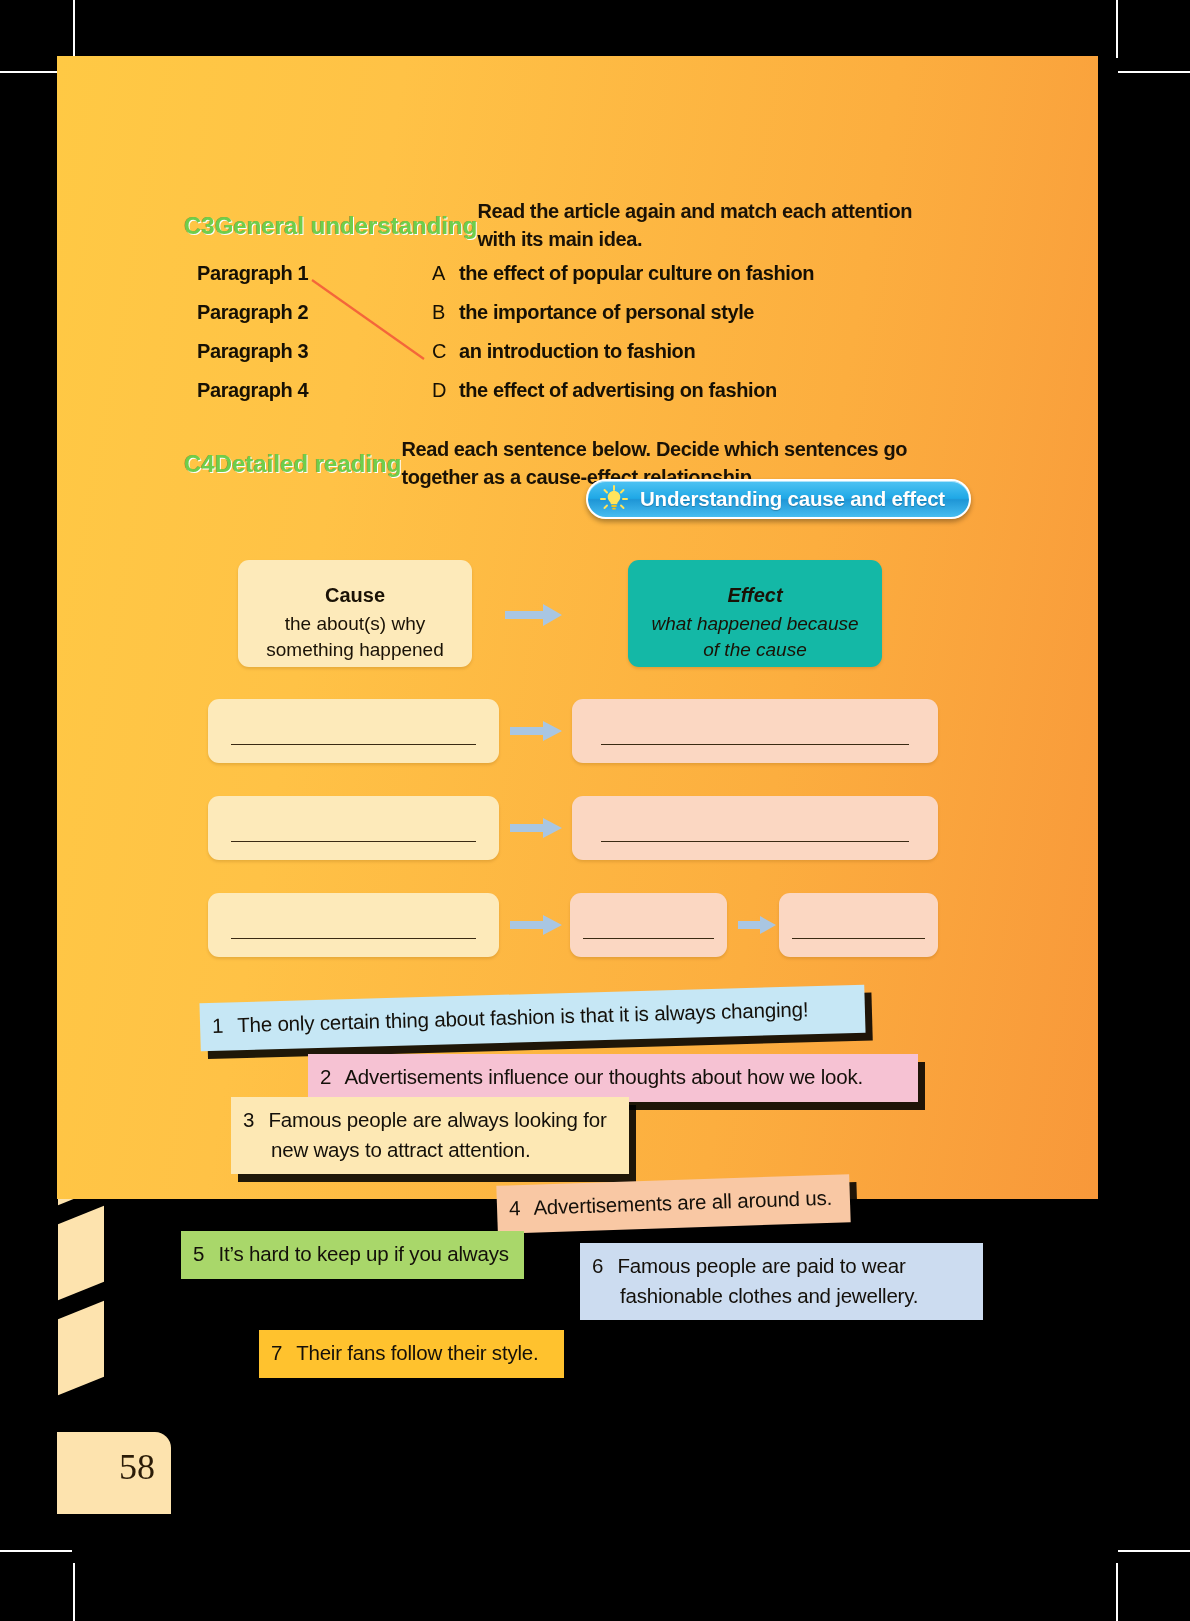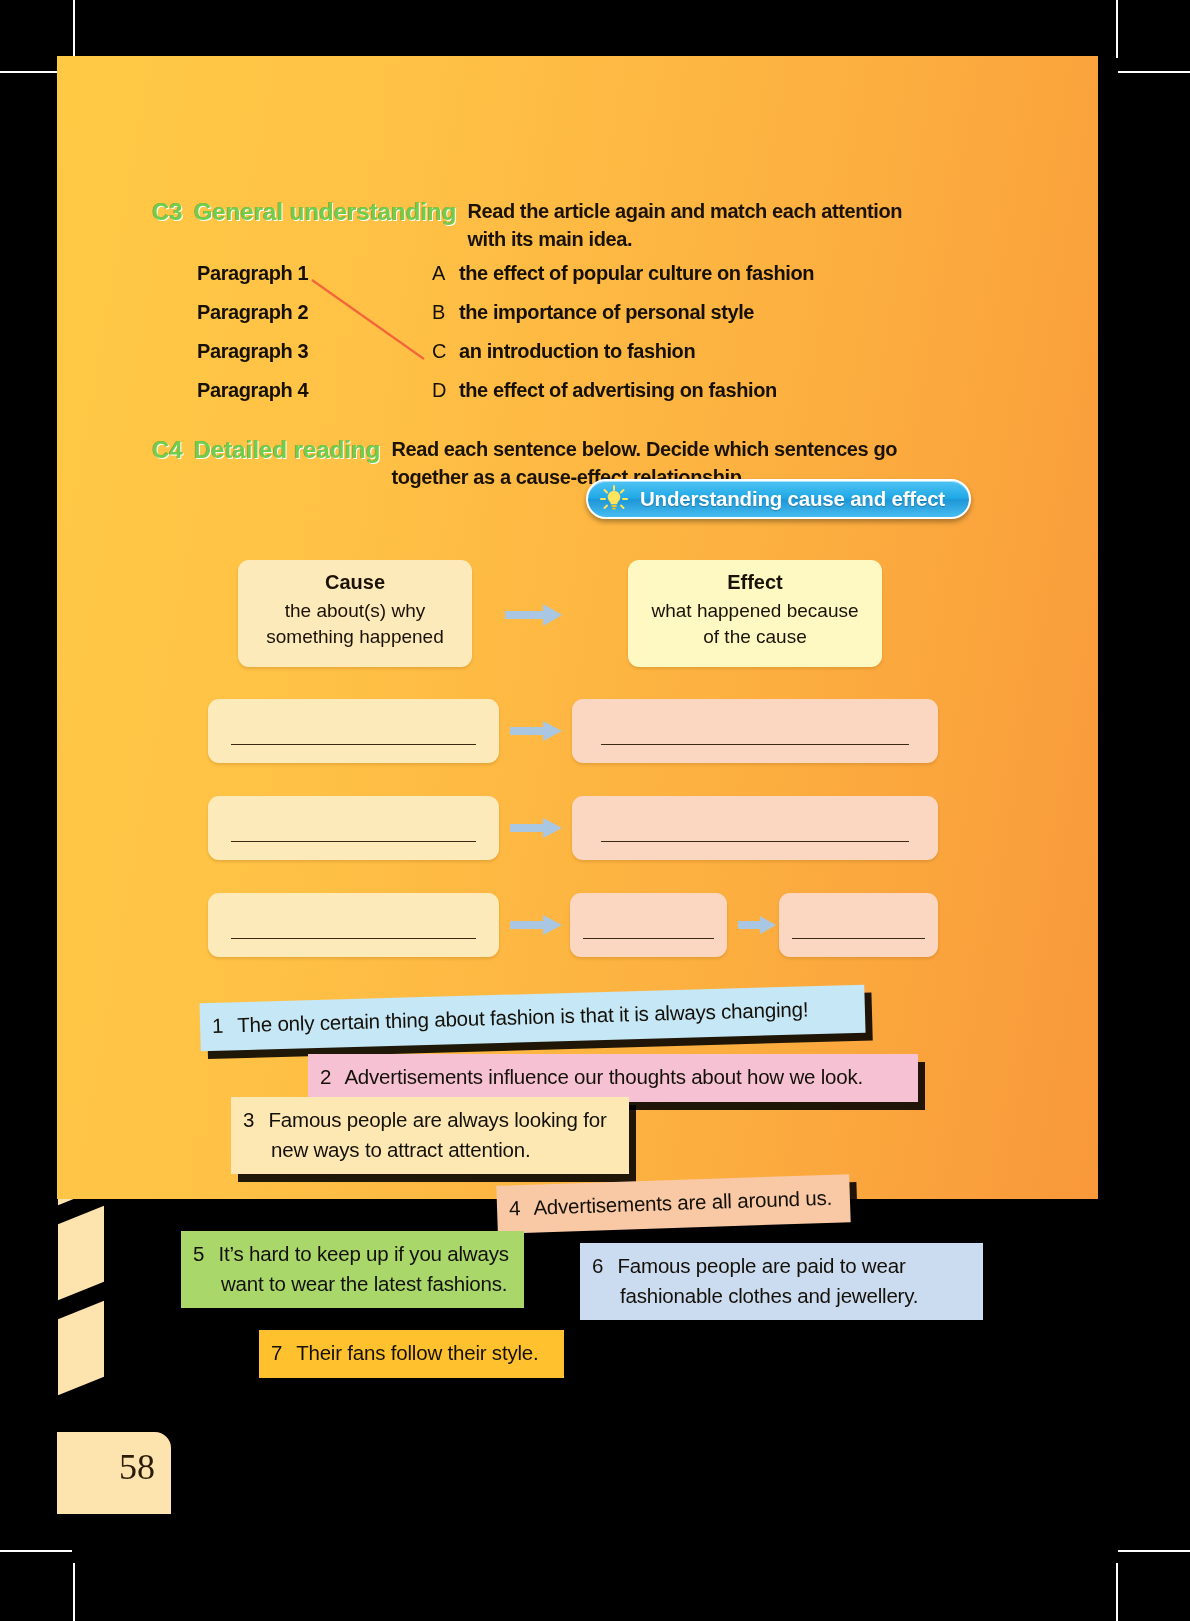--- a/index.html
+++ b/index.html
@@ -65,23 +65,23 @@
     top: 14px;
     font-family: "Liberation Serif", serif;
     font-size: 36px;
     color: #2b1c08;
   }
 
   
   .ex-head {
     position: absolute;
     display: flex;
-    align-items: flex-start;
-    gap: 11px;
+    align-items: center;
     width: 880px;
+    margin-left: 32px;
   }
   .ex-code {
     color: #6fce4b;
     font-size: 24px;
     font-weight: bold;
     text-shadow: 1px 1px 0 #fff, -0.5px -0.5px 0 rgba(0,0,0,.35);
     flex: 0 0 auto;
   }
   .ex-label {
     color: #6fce4b;
@@ -159,21 +159,21 @@
     color: #ffffff;
     font-size: 20.5px;
     font-weight: bold;
     letter-spacing: -0.2px;
     text-shadow: 0 1px 1px rgba(0,0,0,.25);
   }
   .ce-box {
     position: absolute;
     border-radius: 11px;
     text-align: center;
-    padding-top: 11px;
+    padding-top: 24px;
     box-shadow: 0 2px 3px rgba(120,70,0,.18);
   }
   .ce-box .ce-title {
     font-size: 20px;
     font-weight: bold;
     color: #1a1206;
     display: block;
     margin-bottom: 4px;
   }
   .ce-box .ce-sub {
@@ -183,21 +183,22 @@
     line-height: 1.38;
   }
   #cause-head {
     left: 238px; top: 560px;
     width: 234px; height: 107px;
     background: #fdeaba;
   }
   #effect-head {
     left: 628px; top: 560px;
     width: 254px; height: 107px;
-    background: #fef9c3;
+    background: #14b8a6;
+    font-style: italic;
   }
 
   
   .ans-box {
     position: absolute;
     border-radius: 11px;
     box-shadow: 0 2px 3px rgba(120,70,0,.18);
   }
   .ans-box .write-line {
     position: absolute;
@@ -385,21 +386,20 @@
 </div>
 
 <div class="sent-card" style="left:497px; top:1180px; width:353px; background:#f9c8a4; transform: rotate(-1.9deg);">
   <span class="s-num">4</span>
   <span class="s-body">Advertisements are all around us.</span>
 </div>
 
 <div class="sent-card" style="left:181px; top:1231px; width:343px; background:#a9d76a;">
   <span class="s-num">5</span>
   <span class="s-body">It’s hard to keep up if you always</span>
-  <span class="s-l2">want to wear the latest fashions.</span>
 </div>
 
 <div class="sent-card" style="left:532px; top:1243px; width:403px; background:#ccdcf0;margin-left:48px;">
   <span class="s-num">6</span>
   <span class="s-body">Famous people are paid to wear</span>
   <span class="s-l2">fashionable clothes and jewellery.</span>
 </div>
 
 <div class="sent-card" style="left:259px; top:1330px; width:305px; background:#ffc22e;">
   <span class="s-num">7</span>

